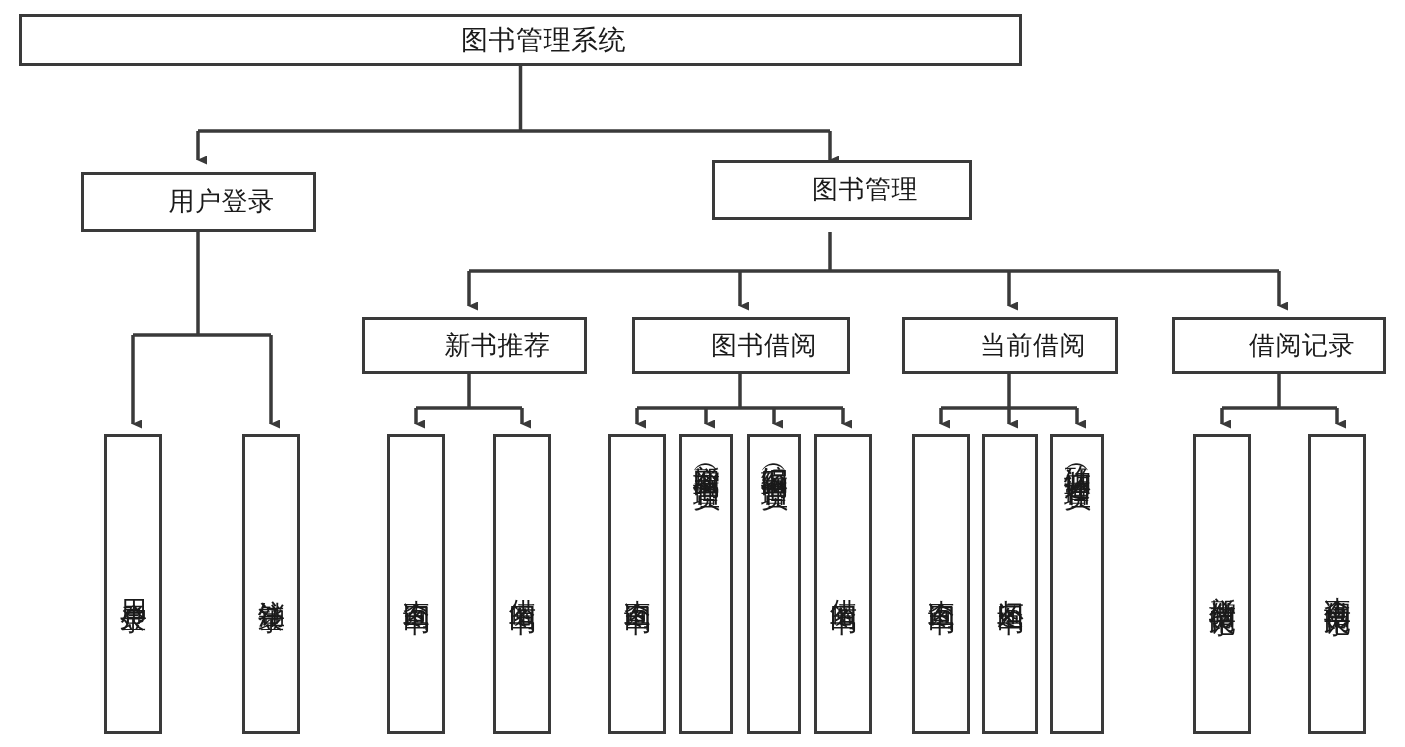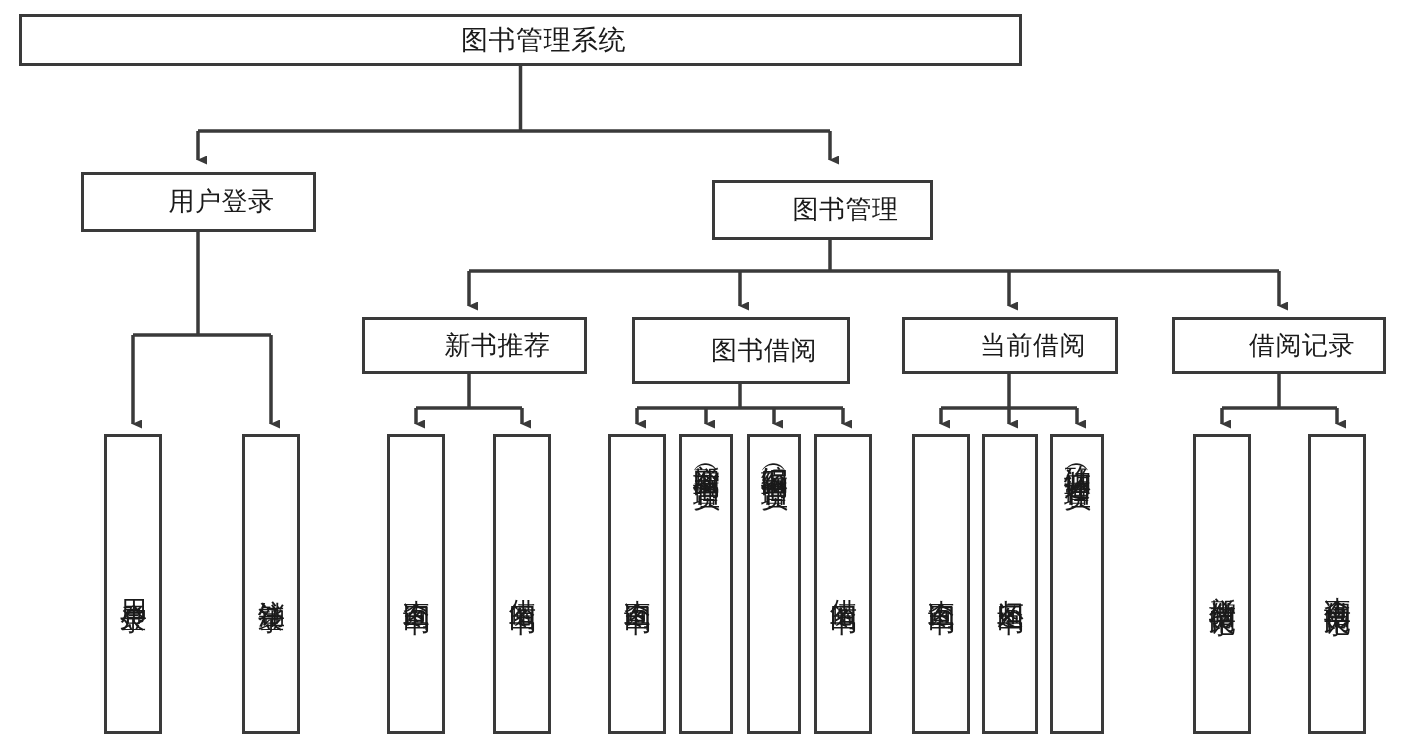--- a/index.html
+++ b/index.html
@@ -133,28 +133,28 @@
     </g>
   </svg>
 
   <div class="node horiz root" style="left:19px; top:14px; width:1003px; height:52px;">
     <span class="node-label">图书管理系统</span>
   </div>
 
   <div class="node horiz" style="left:81px; top:172px; width:235px; height:60px;">
     <span class="node-label">用户登录</span>
   </div>
-  <div class="node horiz" style="left:712px; top:180px; width:221px; height:60px;">
+  <div class="node horiz" style="left:712px; top:160px; width:260px; height:60px;">
     <span class="node-label">图书管理</span>
   </div>
 
   <div class="node horiz" style="left:362px; top:317px; width:225px; height:57px;">
     <span class="node-label">新书推荐</span>
   </div>
-  <div class="node horiz" style="left:632px; top:317px; width:218px; height:67px;">
+  <div class="node horiz" style="left:632px; top:317px; width:218px; height:57px;">
     <span class="node-label">图书借阅</span>
   </div>
   <div class="node horiz" style="left:902px; top:317px; width:216px; height:57px;">
     <span class="node-label">当前借阅</span>
   </div>
   <div class="node horiz" style="left:1172px; top:317px; width:214px; height:57px;">
     <span class="node-label">借阅记录</span>
   </div>
 
   <div class="node leaf" style="left:104px; top:434px; width:58px; height:300px;">

